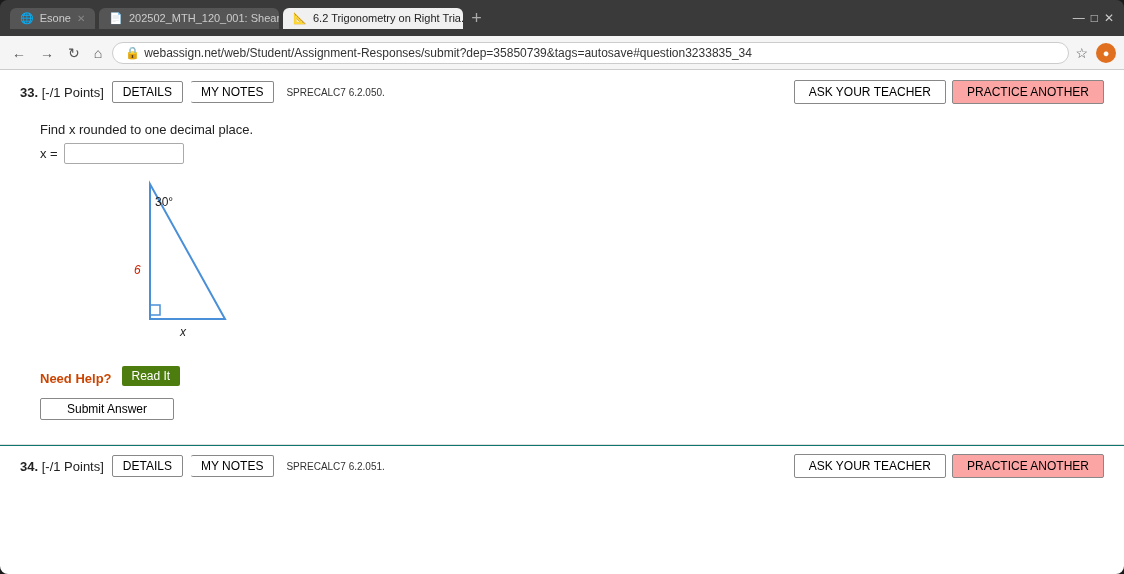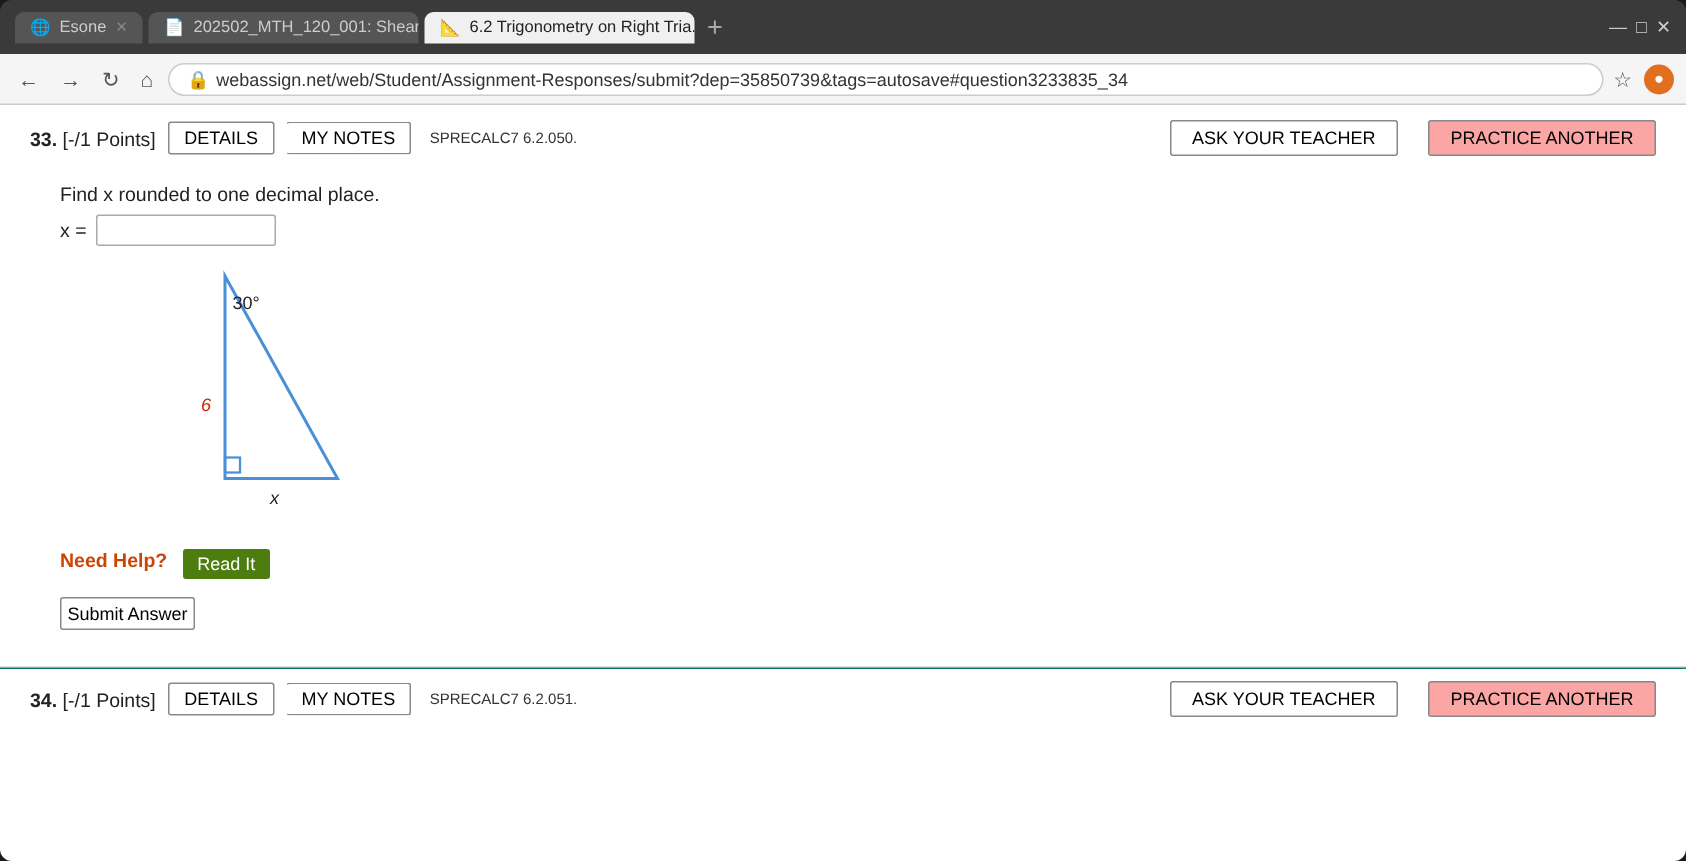--- a/index.html
+++ b/index.html
@@ -176,21 +176,21 @@
       border: 1px solid #888;
       padding: 4px 14px;
       font-size: 12px;
       cursor: pointer;
       border-radius: 2px;
     }
 
     .header-right {
       margin-left: auto;
       display: flex;
-      gap: 20px;
+      gap: 6px;
     }
 
     .question-body {
       padding: 8px 20px 6px 20px;
     }
 
     .question-text {
       font-size: 13px;
       margin-bottom: 6px;
       color: #222;
@@ -217,21 +217,21 @@
 
     
     .triangle-container {
       margin-left: 60px;
       margin-bottom: 22px;
     }
 
     
     .need-help-row {
       display: flex;
-      align-items: flex-start;
+      align-items: flex-end;
       gap: 10px;
       margin-bottom: 12px;
     }
 
     .need-help-label {
       font-weight: bold;
       color: #cc4400;
       font-size: 13px;
     }
 
@@ -245,21 +245,21 @@
       border-radius: 2px;
     }
 
     .submit-row {
       margin-bottom: 10px;
     }
 
     .btn-submit {
       background: white;
       border: 1px solid #888;
-      padding: 3px 4px;
+      padding: 3px 26px;
       font-size: 12px;
       cursor: pointer;
       border-radius: 2px;
     }
 
     
     .question-section-2 {
       padding: 8px 20px;
       border-top: 1px solid #0f766e;
     }

